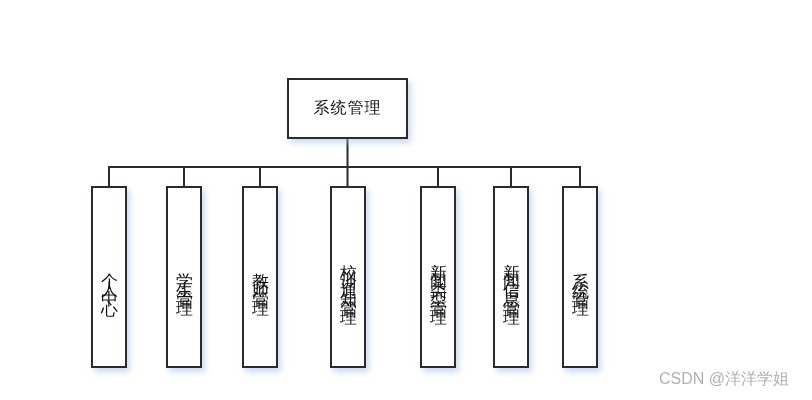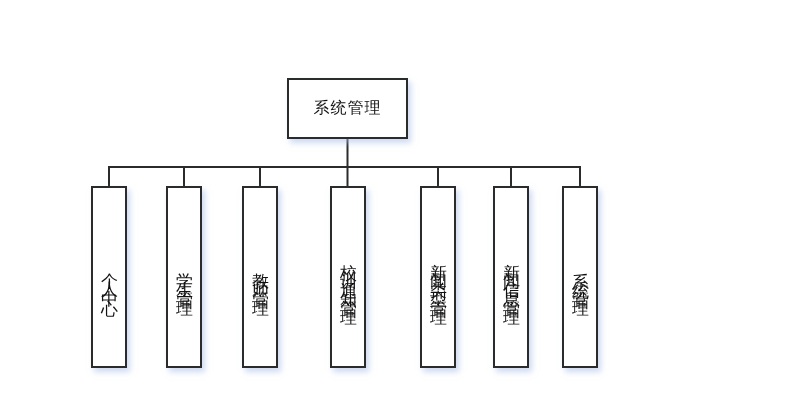--- a/index.html
+++ b/index.html
@@ -116,14 +116,15 @@
   </div>
 
   <div class="node child-node c6">
     <span class="vlabel">新闻信息管理</span>
   </div>
 
   <div class="node child-node c7">
     <span class="vlabel">系统管理</span>
   </div>
 
+  <div class="watermark">CSDN @洋洋学姐</div>
 
 </div>
 
 </body></html>

